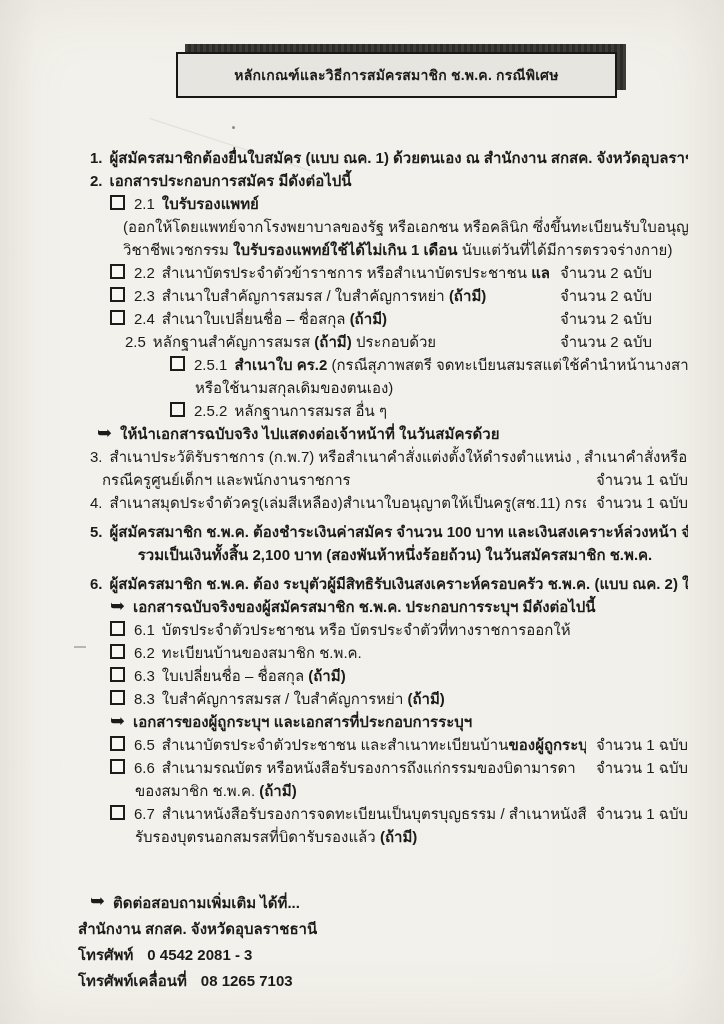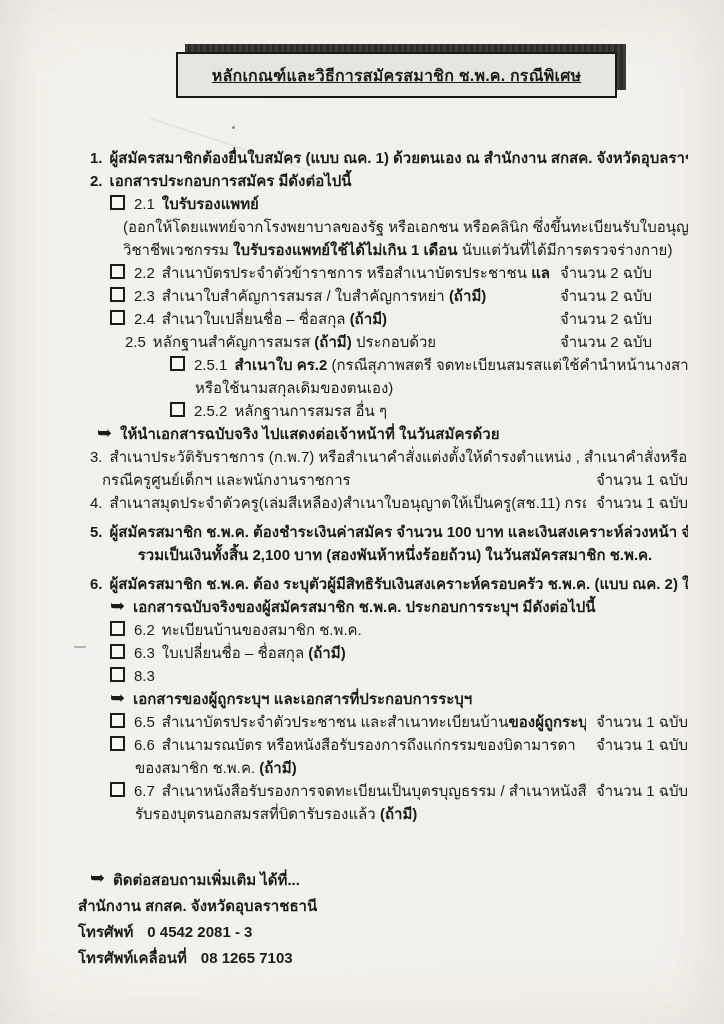--- a/index.html
+++ b/index.html
@@ -16,21 +16,21 @@
   .crease1{left:150px;top:118px;width:170px;height:1px;transform:rotate(18deg);transform-origin:left top;}
   .speck{position:absolute;background:#8a877f;border-radius:50%;}
   .margin-dash{position:absolute;left:74px;top:646px;width:12px;height:2px;background:#b9b6ac;}
   
   .title-wrap{position:absolute;left:176px;top:44px;width:450px;height:56px;}
   .title-back{position:absolute;left:9px;top:0;width:441px;height:46px;
     background:repeating-linear-gradient(90deg,#3e3c38 0 3px,#2d2b28 3px 6px);}
   .title-box{position:absolute;left:0;top:8px;width:437px;height:42px;
     background:#e6e5e0;border:2px solid #171715;
     display:flex;align-items:center;justify-content:center;}
-  .title-text{font-size:16px;font-weight:bold;letter-spacing:.2px;text-decoration:underline;}
+  .title-text{font-size:14px;font-weight:bold;letter-spacing:.2px;}
   
   .content{position:absolute;left:90px;top:146px;width:598px;}
   .row{display:flex;align-items:flex-start;line-height:23px;font-size:15px;
     white-space:nowrap;overflow:hidden;}
   .row .num{flex:none;margin-right:7px;}
   .row .txt{flex:0 1 auto;min-width:0;overflow:hidden;}
   .b{font-weight:bold;}
   .bold{font-weight:bold;}
   .chk{flex:none;width:15px;height:15px;box-sizing:border-box;border:2px solid #1c1c1a;
     margin:3px 9px 0 0;background:rgba(255,255,255,.45);}
@@ -169,36 +169,42 @@
   <div class="row bold gap-md">
     <span class="num">6.</span>
     <span class="txt">ผู้สมัครสมาชิก ช.พ.ค. ต้อง ระบุตัวผู้มีสิทธิรับเงินสงเคราะห์ครอบครัว ช.พ.ค. (แบบ ณค. 2) ในวันสมัคร</span>
   </div>
 
   <div class="row p2 bold">
     <span class="pointer-glyph">➥</span>
     <span class="txt">เอกสารฉบับจริงของผู้สมัครสมาชิก ช.พ.ค. ประกอบการระบุฯ มีดังต่อไปนี้</span>
   </div>
 
+  <div class="row lvl1">
+    <span class="chk"></span>
+    <span class="num">6.1</span>
+    <span class="txt">บัตรประจำตัวประชาชน หรือ บัตรประจำตัวที่ทางราชการออกให้</span>
+  </div>
 
   <div class="row lvl1">
     <span class="chk"></span>
     <span class="num">6.2</span>
     <span class="txt">ทะเบียนบ้านของสมาชิก ช.พ.ค.</span>
   </div>
 
   <div class="row lvl1">
     <span class="chk"></span>
     <span class="num">6.3</span>
     <span class="txt"><span>ใบเปลี่ยนชื่อ – ชื่อสกุล </span><span class="b">(ถ้ามี)</span></span>
   </div>
 
   <div class="row lvl1">
     <span class="chk"></span>
     <span class="num">8.3</span>
+    <span class="txt"><span>ใบสำคัญการสมรส / ใบสำคัญการหย่า  </span><span class="b">(ถ้ามี)</span></span>
   </div>
 
   <div class="row p2 bold">
     <span class="pointer-glyph">➥</span>
     <span class="txt">เอกสารของผู้ถูกระบุฯ และเอกสารที่ประกอบการระบุฯ</span>
   </div>
 
   <div class="row lvl1">
     <span class="chk"></span>
     <span class="num">6.5</span>

